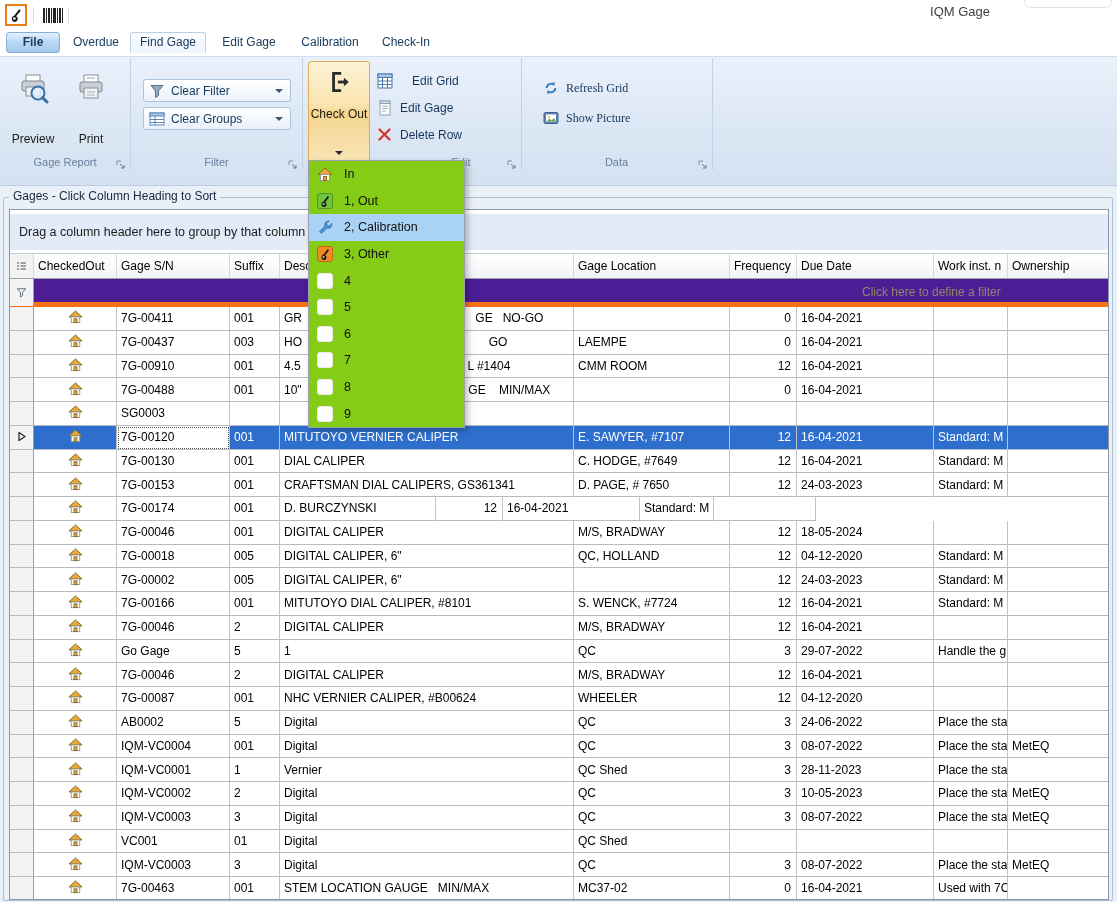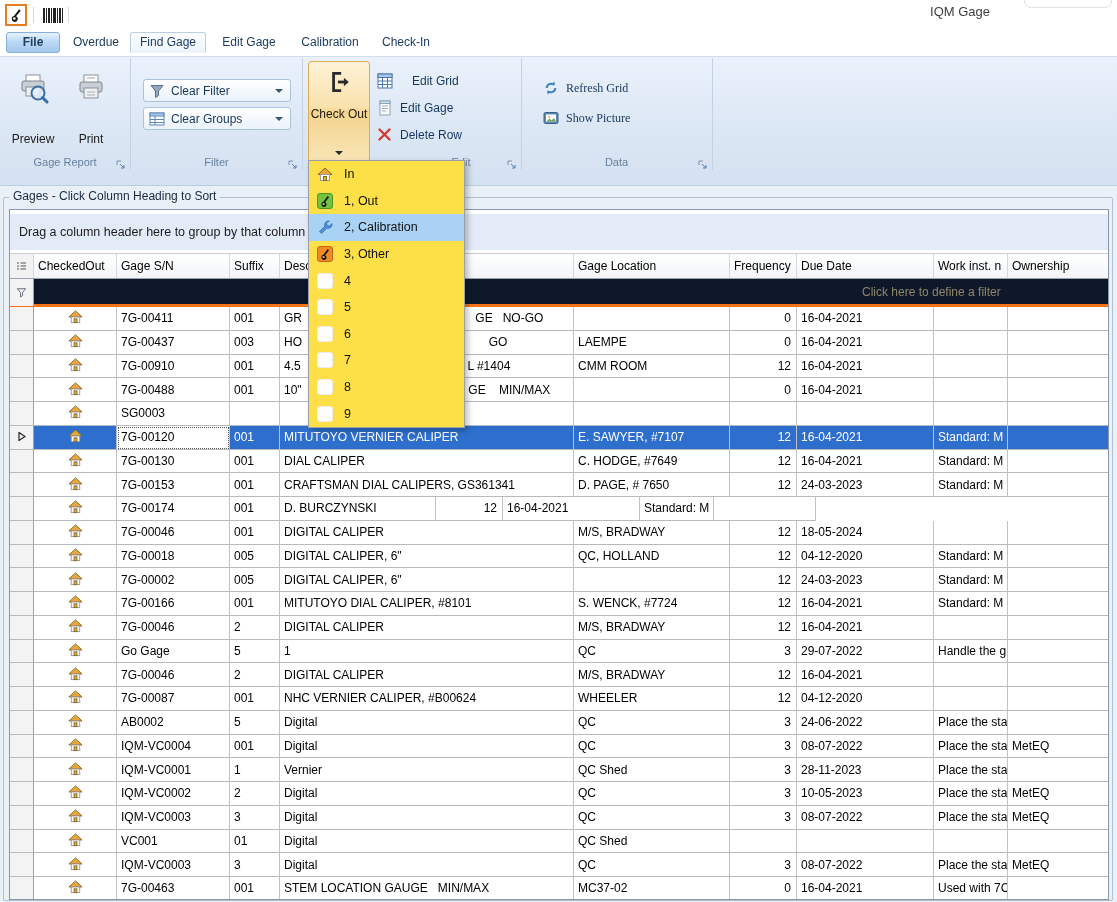--- a/index.html
+++ b/index.html
@@ -77,42 +77,42 @@
         box-sizing:border-box;overflow:hidden;}
   #group-panel{left:0;top:4px;right:0;height:36px;background:#e2ebf7;}
   #group-panel span{position:absolute;left:9px;top:0;line-height:36px;font-size:12.5px;color:#1c1c1c;white-space:pre;}
 
   #header-row{left:0;top:43px;right:0;height:26px;display:flex;border-top:1px solid #c9ccd0;
         border-bottom:1px solid #9aa3ad;box-sizing:border-box;background:linear-gradient(#ffffff,#f2f4f7);}
   .hc{border-right:1px solid #d5d7da;box-sizing:border-box;font-size:12px;color:#000;
         line-height:24px;padding-left:4px;overflow:hidden;white-space:pre;}
   .hc.w-ind{background:#f2f2f2;display:flex;align-items:center;justify-content:center;padding:0;}
 
-  #filter-row{left:0;top:69px;right:0;height:28px;background:#0f172a;border-bottom:3px solid #f97316;box-sizing:border-box;}
+  #filter-row{left:0;top:69px;right:0;height:28px;background:#4c1d95;border-bottom:5px solid #f97316;box-sizing:border-box;}
   #filter-ind{position:absolute;left:0;top:0;width:24px;height:27px;background:#f3f3f3;
         border-right:1px solid #9aa0a6;display:flex;align-items:center;justify-content:center;box-sizing:border-box;}
   #filter-text{position:absolute;left:852px;top:0;line-height:27px;font-size:12px;color:#8f8769;}
 
   #grid-rows{left:0;top:97px;right:0;bottom:0;overflow:hidden;}
   .grow{display:flex;height:23.75px;box-sizing:border-box;}
   .c{border-right:1px solid #bfc3c7;border-bottom:1px solid #b7bbbf;box-sizing:border-box;display:flex;
      align-items:center;padding-left:4px;font-size:12px;color:#000;overflow:hidden;white-space:pre;}
   .c.ind{background:#f3f3f3;border-right-color:#9aa0a6;justify-content:center;padding:0;}
   .c.co{justify-content:center;padding:0;}
   .c.num{justify-content:flex-end;padding-right:5px;padding-left:0;}
   .w-ind{width:24px;flex:none;} .w-co{width:83px;flex:none;} .w-sn{width:113px;flex:none;}
   .w-suf{width:50px;flex:none;} .w-desc{width:294px;flex:none;} .w-loc{width:156px;flex:none;}
   .w-freq{width:67px;flex:none;} .w-due{width:137px;flex:none;} .w-work{width:74px;flex:none;}
   .w-own{width:102px;flex:none;}
   .grow.sel .c{background:#2e6fcd;color:#fff;}
   .grow.sel .c.ind{background:#f3f3f3;color:#000;}
   .grow.sel .c.sn{background:#fff;color:#000;outline:1px dotted #555;outline-offset:-2px;}
 
   
-  #checkout-menu{left:308px;top:160px;width:157px;height:268px;background:#fde047;border:1px solid #9aa0a6;
+  #checkout-menu{left:308px;top:160px;width:157px;height:268px;background:#84cc16;border:1px solid #9aa0a6;
       box-sizing:border-box;box-shadow:3px 3px 6px rgba(0,0,0,.25);z-index:50;display:flex;flex-direction:column;}
   .mitem{flex:1;display:flex;align-items:center;padding-left:7px;font-size:12.5px;color:#101010;}
   .mitem .mic{width:18px;height:18px;margin-right:10px;display:flex;align-items:center;justify-content:center;}
   .mitem.hl{background:#a9d2f4;}
   .sqicon{width:16px;height:16px;border-radius:3px;display:flex;align-items:center;justify-content:center;box-sizing:border-box;}
   .sq-green{background:#72c33e;border:1px solid #4e9427;}
   .sq-orange{background:#f08a24;border:1px solid #c26612;}
   .sq-empty{background:#fdfdfd;border:1px solid #ececec;}
 </style>
 </head>

